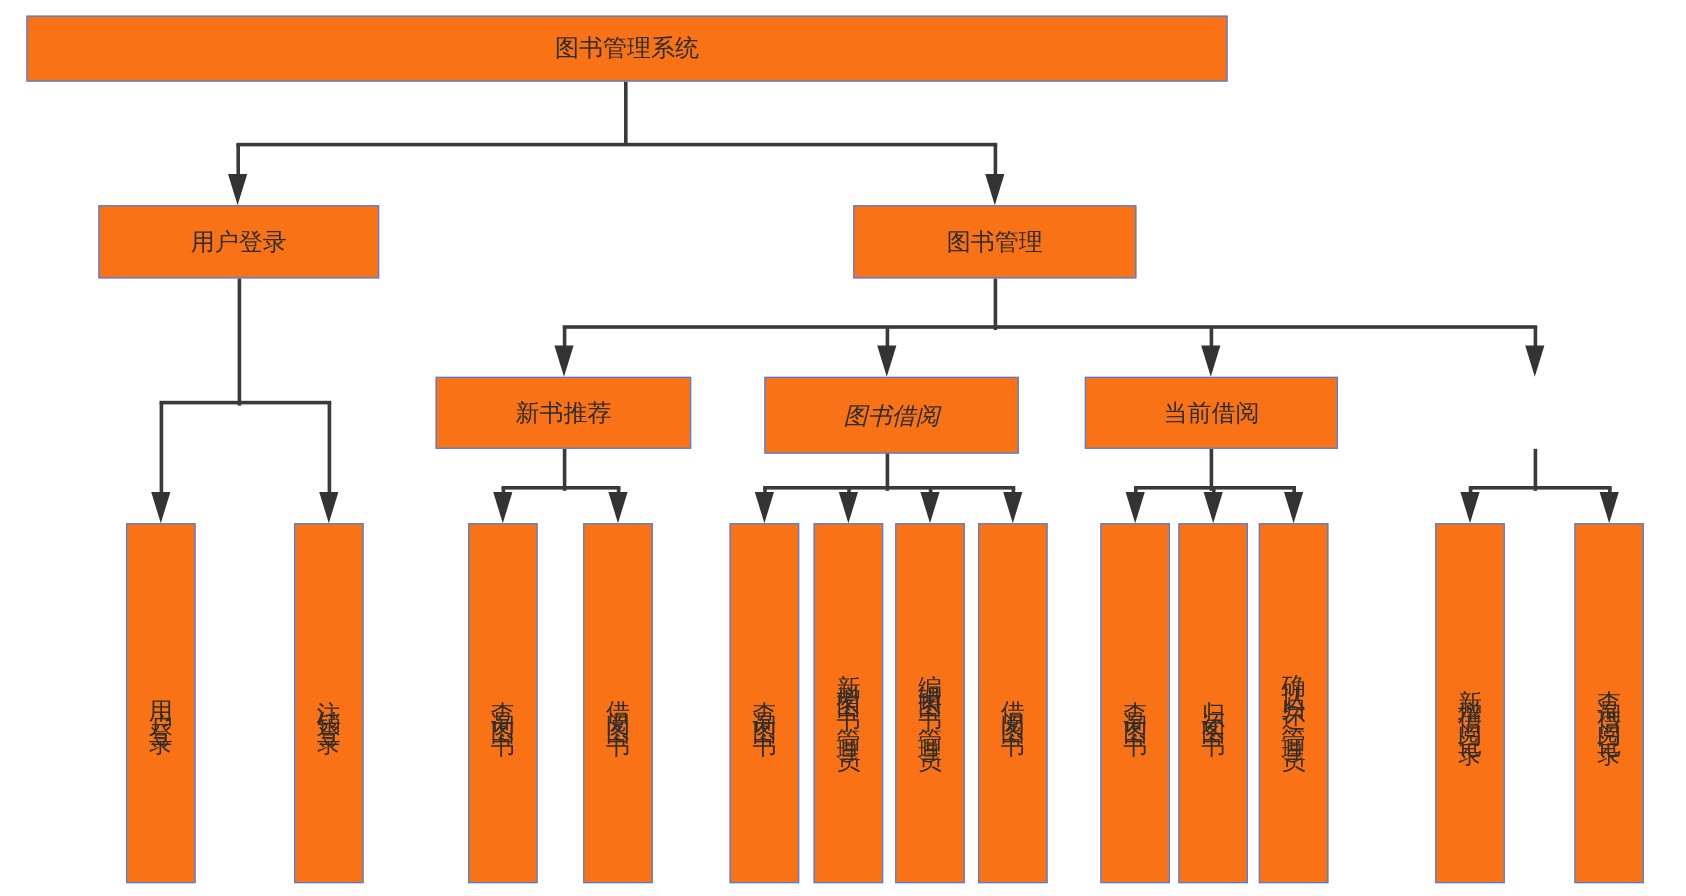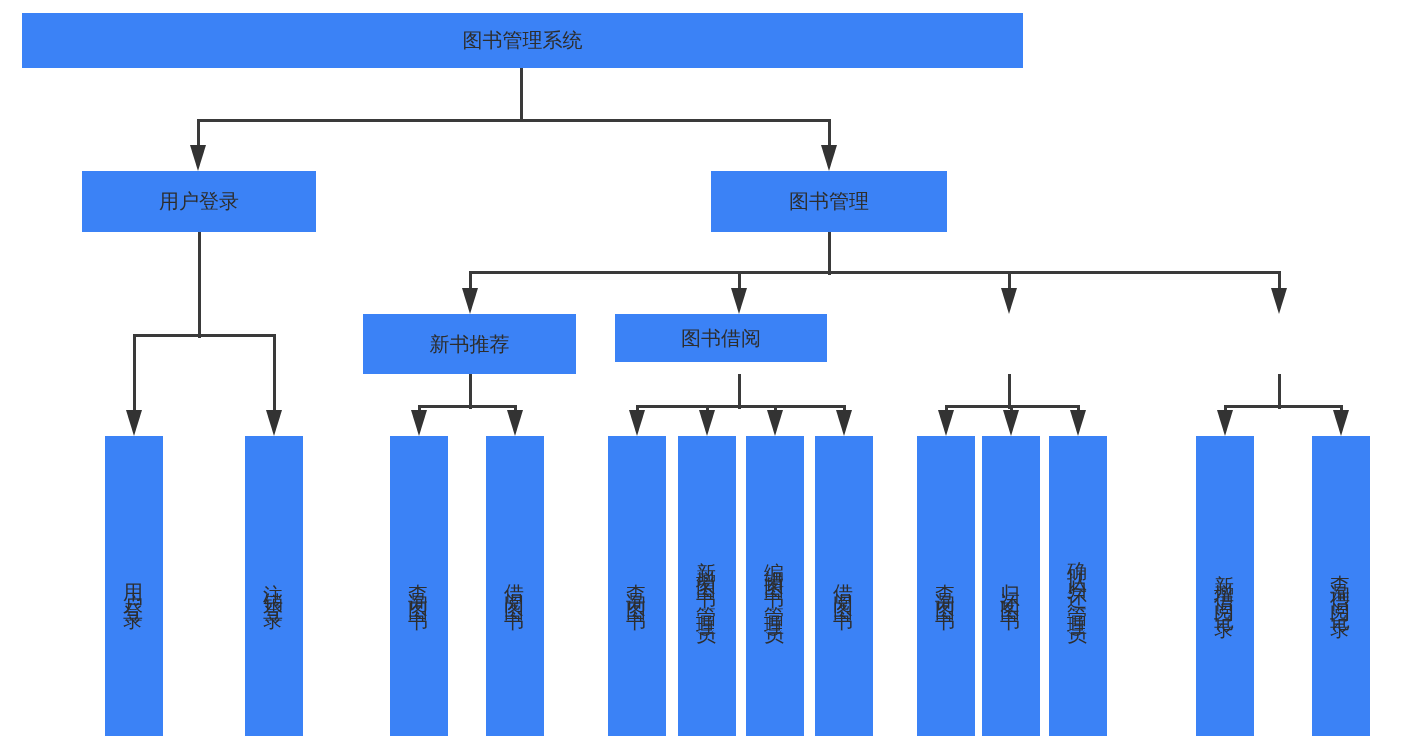--- a/index.html
+++ b/index.html
@@ -2,21 +2,21 @@
 <html><head>
 <meta charset="utf-8">
 <style>
   html,body { margin:0; padding:0; background:#ffffff; }
   .canvas {
     position:relative; width:1405px; height:747px; background:#ffffff;
     font-family:"Liberation Sans","DejaVu Sans",sans-serif; overflow:hidden;
   }
   .box {
     position:absolute; box-sizing:border-box;
-    border:1px solid #3b82f6; background:#3b82f6;
+    border:1px solid #3b82f6; background:#f97316;
     display:flex; align-items:center; justify-content:center;
     color:#2d2d2d; font-size:20px; white-space:nowrap;text-align:right;
   }
   .vbox {
     writing-mode:vertical-rl; text-orientation:mixed;
     letter-spacing:9px; white-space:normal;
   }
   .vl,.hl { position:absolute; background:#3a3a3a; }
   .ah {
     position:absolute; width:0; height:0;
@@ -95,22 +95,25 @@
   <div class="box" style="left:82px; top:171px; width:234px; height:61px;">
     <span>用户登录</span>
   </div>
   <div class="box" style="left:363px; top:314px; width:213px; height:60px;">
     <span>新书推荐</span>
   </div>
 
   <div class="box" style="left:711px; top:171px; width:236px; height:61px;">
     <span>图书管理</span>
   </div>
-  <div class="box" style="left:615px; top:314px; width:212px; height:48px;">
+  <div class="box" style="left:637px; top:314px; width:212px; height:64px;font-style:italic;">
     <span>图书借阅</span>
+  </div>
+  <div class="box" style="left:904px; top:314px; width:211px; height:60px;">
+    <span>当前借阅</span>
   </div>
 
   <div class="box vbox" style="left:105px; top:436px; width:58px; height:300px;">
     <span>用户登录</span>
   </div>
   <div class="box vbox" style="left:245px; top:436px; width:58px; height:300px;">
     <span>注销登录</span>
   </div>
 
   <div class="box vbox" style="left:390px; top:436px; width:58px; height:300px;">

